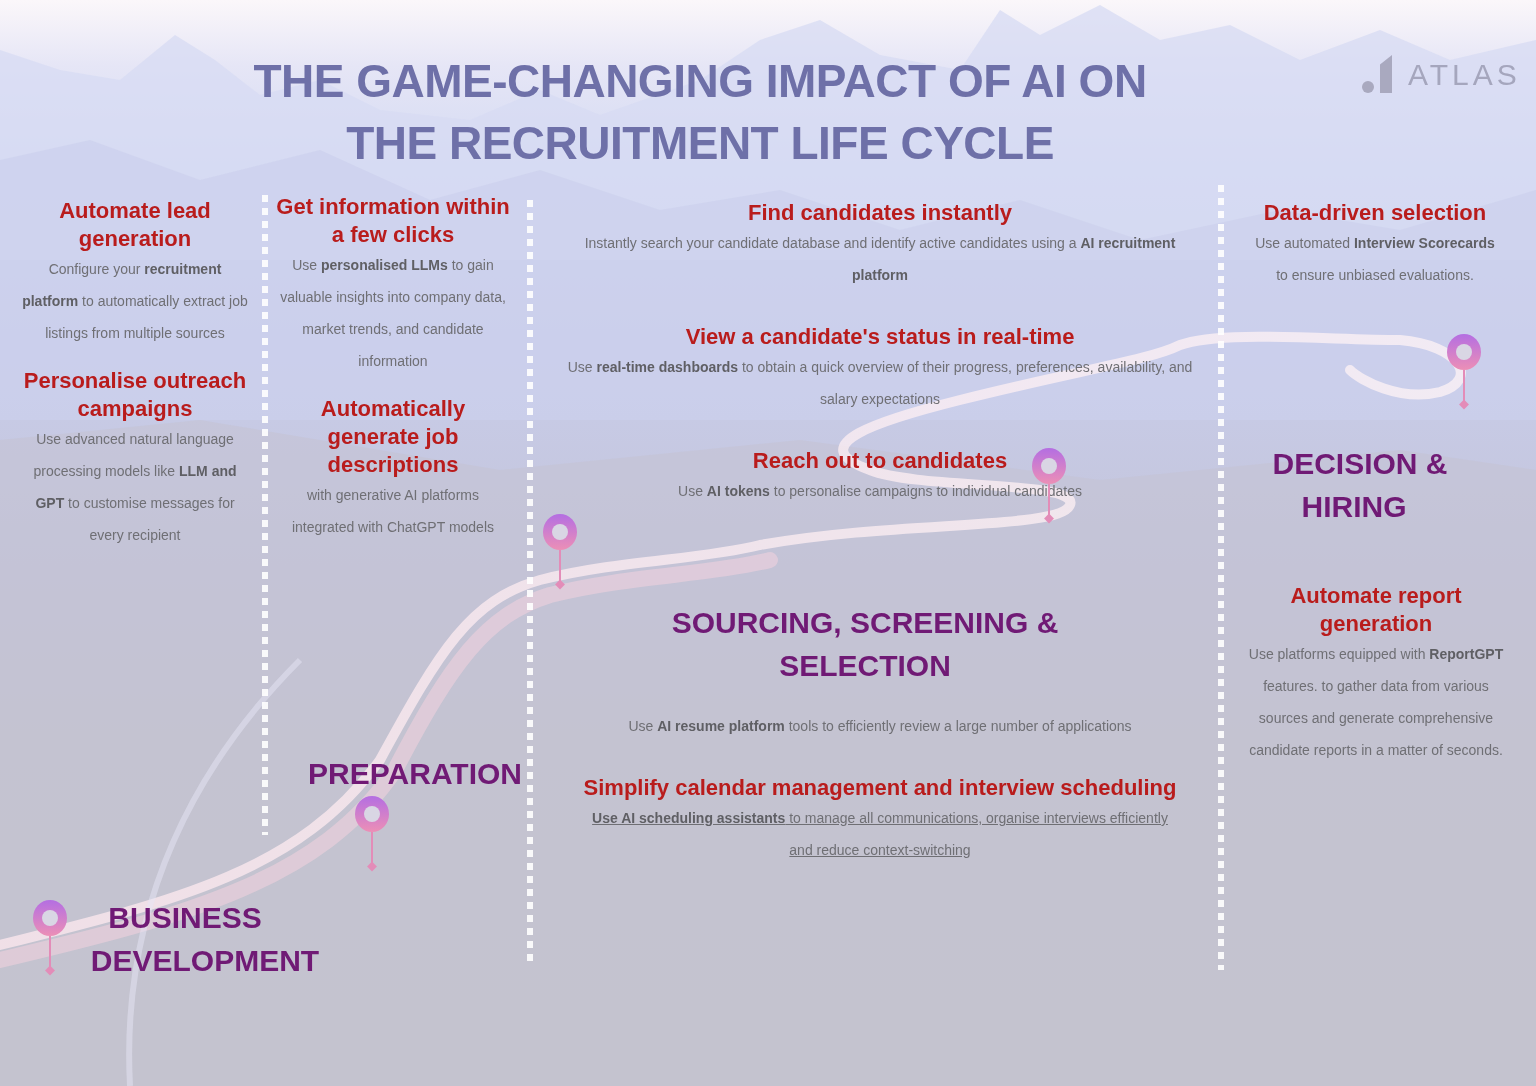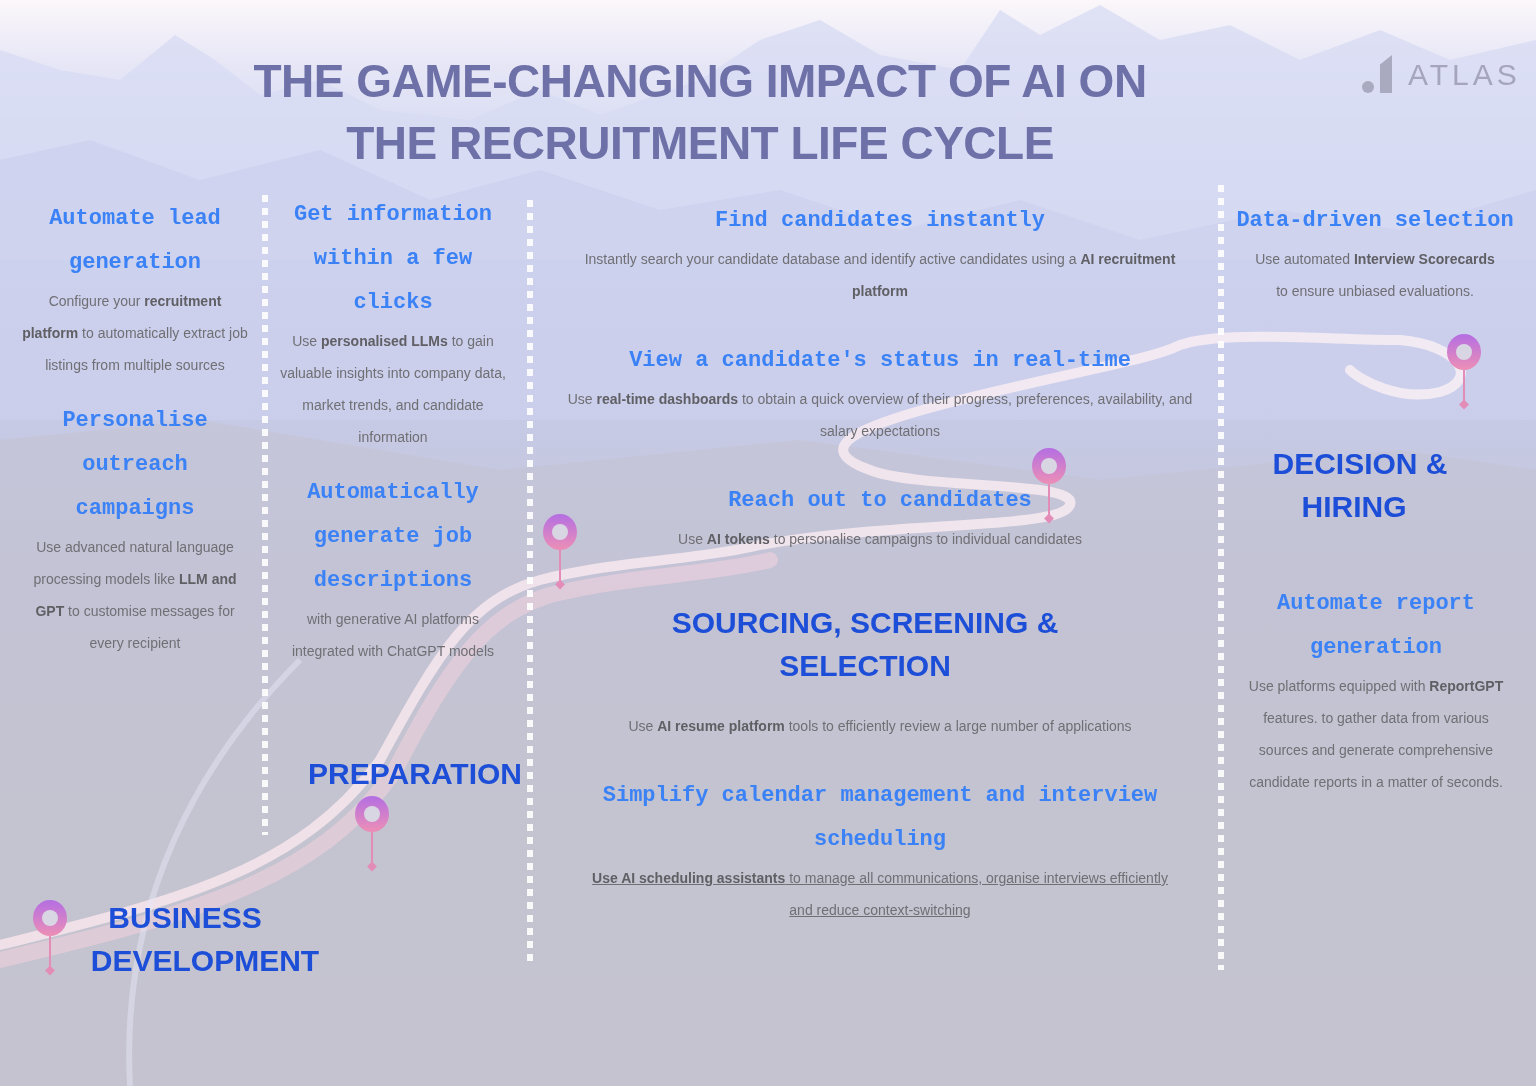--- a/index.html
+++ b/index.html
@@ -20,24 +20,24 @@
   .logo { position:absolute; left:1362px; top:52px; width:160px; height:46px; display:flex; align-items:center; gap:10px; }
   .logo .mark { position:relative; width:36px; height:40px; }
   .logo .mark .dot { position:absolute; left:0; bottom:2px; width:12px; height:12px; border-radius:50%; background:#a9a9bf; }
   .logo .mark .bar { position:absolute; left:18px; bottom:2px; width:12px; height:38px; background:#a9a9bf; clip-path:polygon(0 25%, 100% 0, 100% 100%, 0 100%); }
   .logo .word { font-size:30px; letter-spacing:4px; color:#a5a6bd; font-weight:400; }
 
   .divider { position:absolute; width:6px; background-image:repeating-linear-gradient(180deg, #ffffff 0 7px, transparent 7px 13px); opacity:.9; }
 
   .col { position:absolute; text-align:center; }
   .item { margin-bottom:18px; }
-  .h { color:#3b82f6; font-weight:700; font-size:22px; line-height:44px;font-family:Liberation Mono, monospace; }
+  .h { color:#b91c1c; font-weight:700; font-size:22px; line-height:28px; }
   .p { color:#6f6f74; font-size:14px; line-height:32px; }
   .p b { color:#5f5f64; font-weight:700; }
-  .stage { position:absolute; color:#1d4ed8; font-weight:700; font-size:30px; line-height:43px; text-align:center; }
+  .stage { position:absolute; color:#701a75; font-weight:700; font-size:30px; line-height:43px; text-align:center; }
 
   .pin { position:absolute; width:40px; height:80px; }
 </style>
 </head>
 <body>
 
 <svg class="bg" width="1536" height="1086" viewBox="0 0 1536 1086">
   <defs>
     <linearGradient id="road" x1="0" y1="0" x2="1" y2="0">
       <stop offset="0" stop-color="#ffe9ef"></stop>

